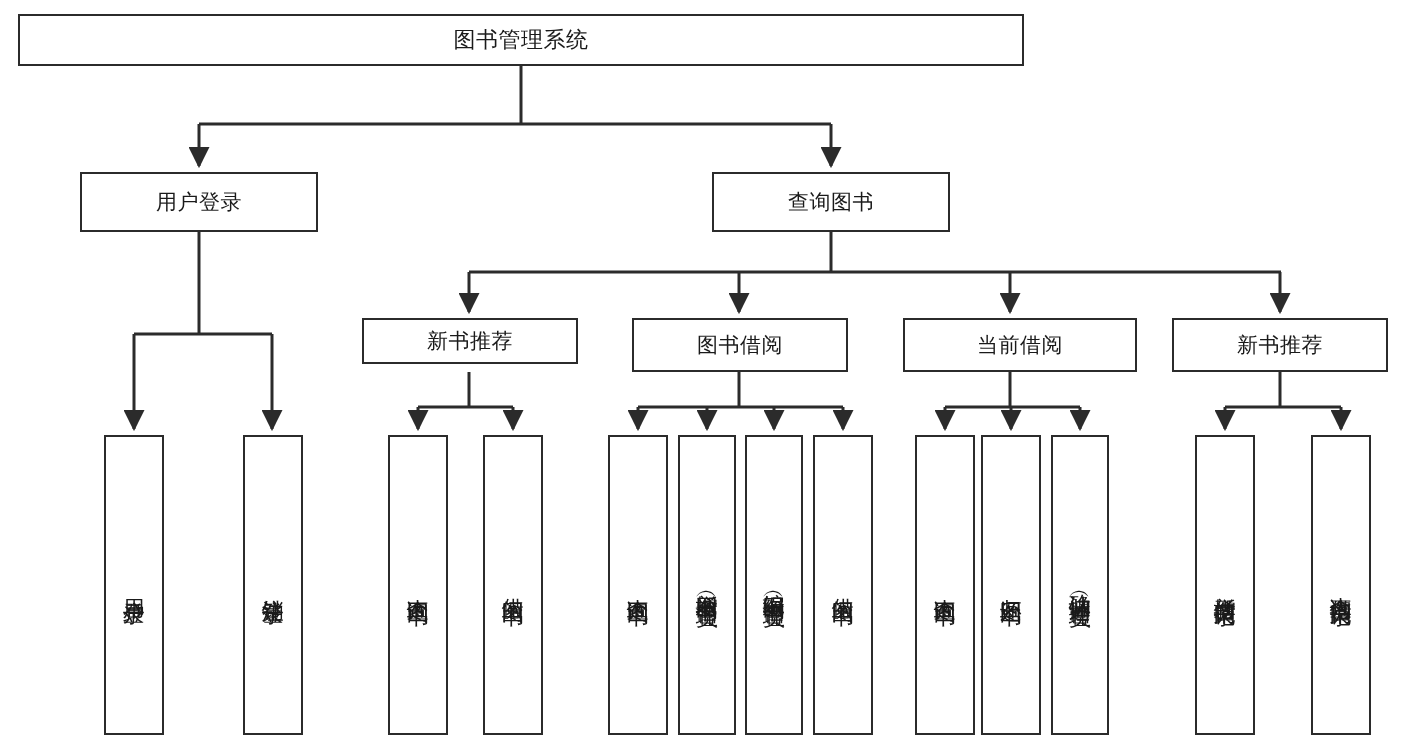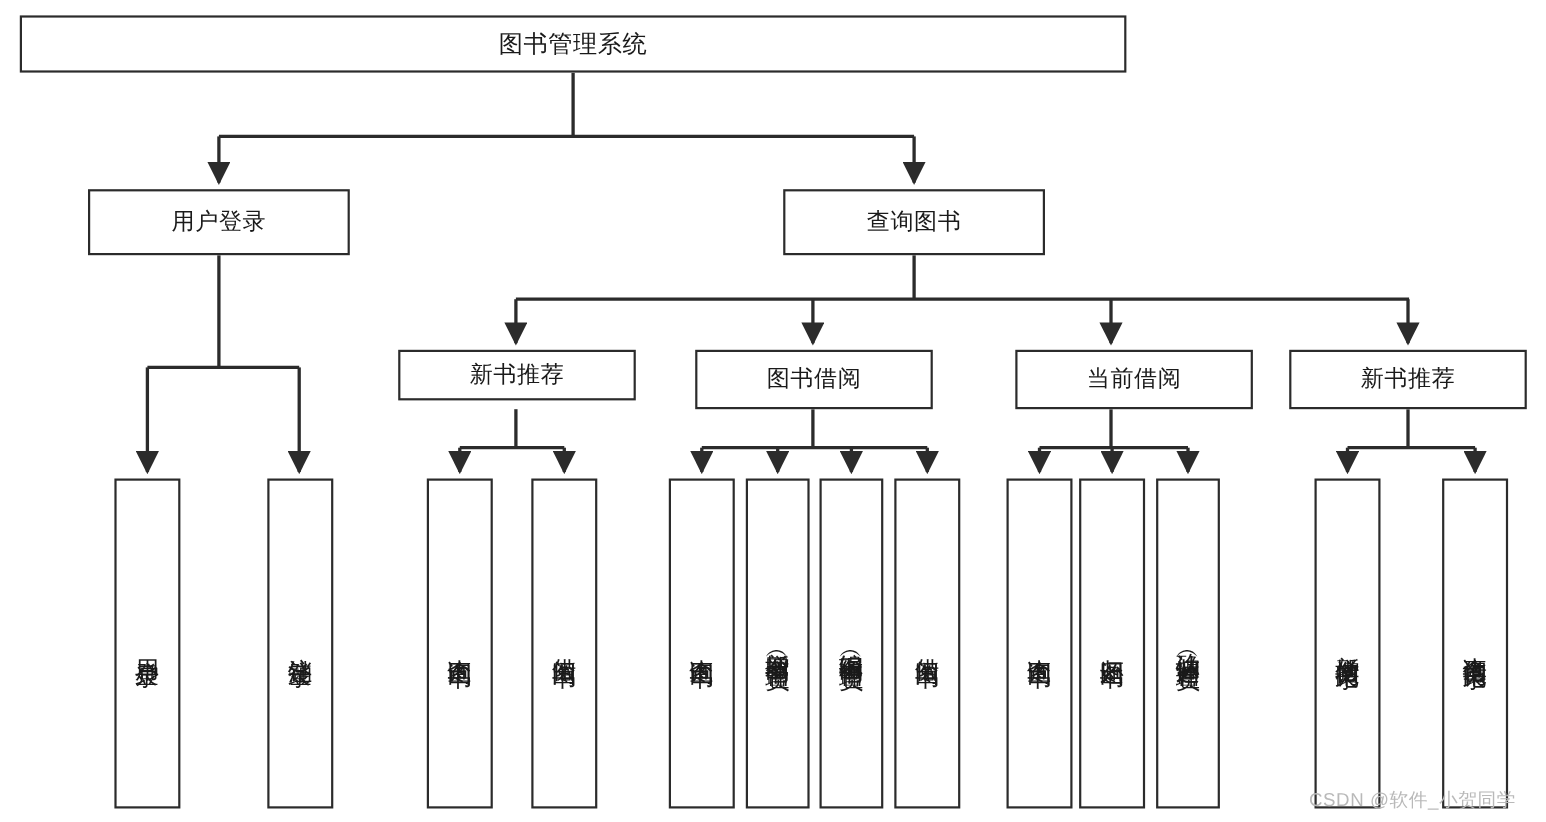--- a/index.html
+++ b/index.html
@@ -118,34 +118,33 @@
   <div class="node horiz root" id="node-root" style="left: 18px; top: 14px; width: 1006px; height: 52px;">图书管理系统</div>
 
   <div id="level2-host">
       <div class="node horiz" style="left: 80px; top: 172px; width: 238px; height: 60px;">用户登录</div>
       <div class="node horiz" style="left: 712px; top: 172px; width: 238px; height: 60px;">查询图书</div>
     </div>
 
   <div id="level3-host">
       <div class="node horiz" style="left: 362px; top: 318px; width: 216px; height: 46px;">新书推荐</div>
       <div class="node horiz" style="left: 632px; top: 318px; width: 216px; height: 54px;">图书借阅</div>
-      <div class="node horiz" style="left: 903px; top: 318px; width: 216px; height: 54px; margin-left: 20px;">当前借阅</div>
+      <div class="node horiz" style="left: 903px; top: 318px; width: 234px; height: 54px;">当前借阅</div>
       <div class="node horiz" style="left: 1172px; top: 318px; width: 216px; height: 54px;">新书推荐</div>
     </div>
 
   <div id="leaves-host">
       <div class="node vert" style="left: 104px; top: 435px; width: 60px; height: 300px;">用户登录</div>
       <div class="node vert" style="left: 243px; top: 435px; width: 60px; height: 300px;">注销登录</div>
       <div class="node vert" style="left: 388px; top: 435px; width: 60px; height: 300px;">查询图书</div>
       <div class="node vert" style="left: 483px; top: 435px; width: 60px; height: 300px;">借阅图书</div>
       <div class="node vert" style="left: 608px; top: 435px; width: 60px; height: 300px;">查询图书</div>
       <div class="node vert" style="left: 678px; top: 435px; width: 58px; height: 300px;">新增图书（管理员）</div>
       <div class="node vert" style="left: 745px; top: 435px; width: 58px; height: 300px;">编辑图书（管理员）</div>
       <div class="node vert" style="left: 813px; top: 435px; width: 60px; height: 300px;">借阅图书</div>
       <div class="node vert" style="left: 915px; top: 435px; width: 60px; height: 300px;">查询图书</div>
       <div class="node vert" style="left: 981px; top: 435px; width: 60px; height: 300px;">归还图书</div>
       <div class="node vert" style="left: 1051px; top: 435px; width: 58px; height: 300px;">确认归还（管理员）</div>
       <div class="node vert" style="left: 1195px; top: 435px; width: 60px; height: 300px;">新增借阅记录</div>
       <div class="node vert" style="left: 1311px; top: 435px; width: 60px; height: 300px;">查询借阅记录</div>
     </div>
 
-  <div class="watermark" style="left: 1190px; top: 716px;">CSDN @软件_小贺同学</div>
 </div>
 
 </body></html>

